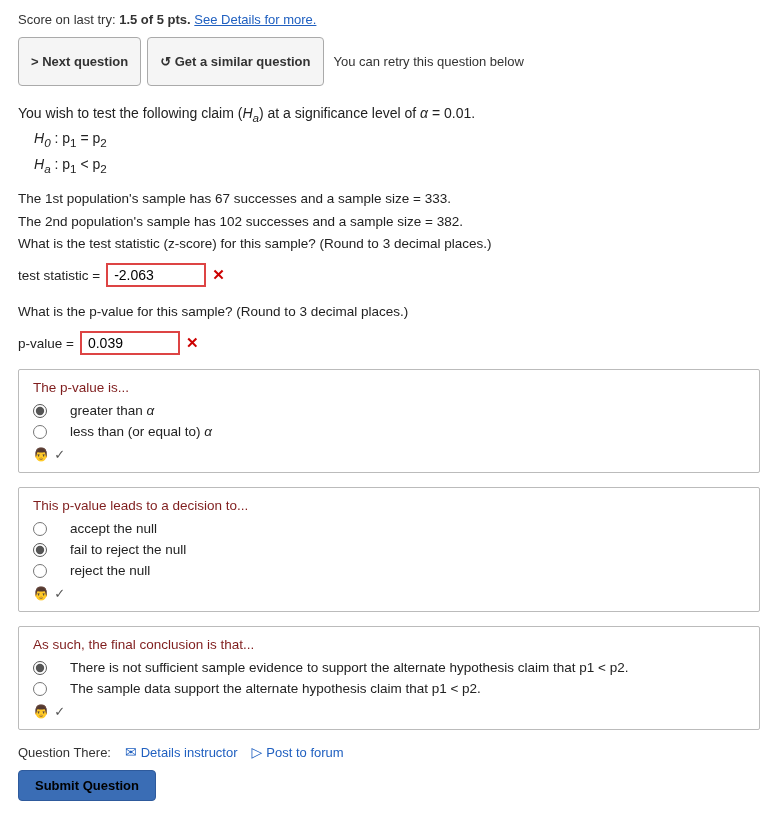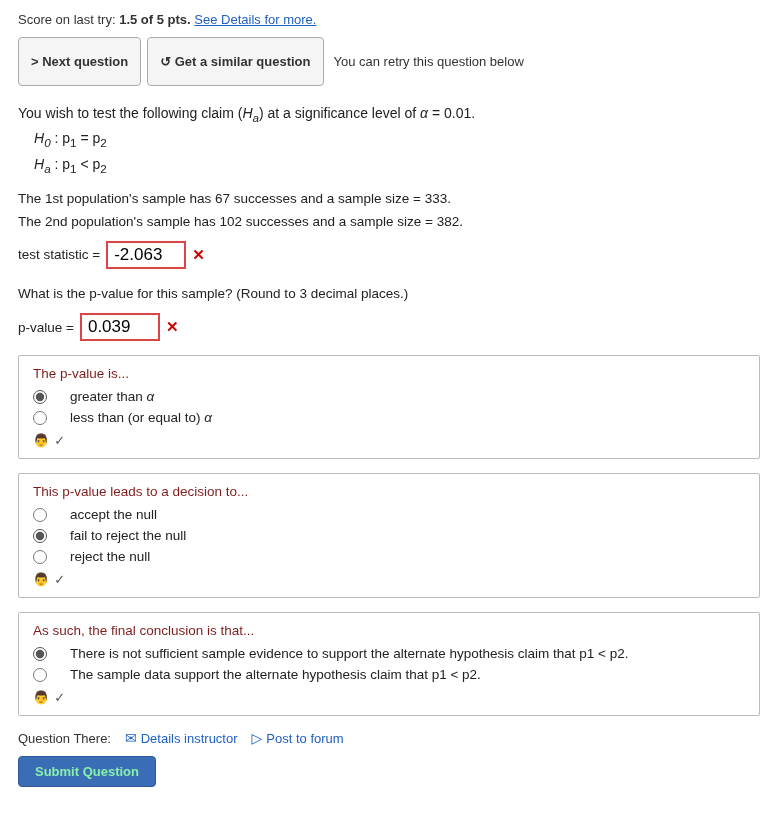--- a/index.html
+++ b/index.html
@@ -32,21 +32,21 @@
       border: 1px solid #aaa;
       border-radius: 4px;
       background: #f5f5f5;
       cursor: pointer;
       font-size: 13px;
       font-weight: bold;
       color: #333;
     }
     .btn-primary {
       background: #3a6db5;
-      color: #86efac;
+      color: #000000;
       border: 1px solid #2e5a9c;
       border-radius: 4px;
       padding: 7px 16px;
       font-size: 13px;
       font-weight: bold;
       cursor: pointer;
     }
     .retry-text {
       font-size: 13px;
       color: #333;
@@ -73,22 +73,22 @@
       align-items: center;
       gap: 6px;
       margin-bottom: 14px;
     }
     .input-label {
       font-size: 13.5px;
     }
     .answer-input {
       border: 2px solid #d44;
       padding: 2px 6px;
-      font-size: 17px;
-      width: 80px;
+      font-size: 14px;
+      width: 100px;
       text-align: left;
     }
     .x-mark {
       color: #c00;
       font-weight: bold;
       font-size: 15px;
       cursor: pointer;
     }
     .bordered-section {
       border: 1px solid #bbb;
@@ -172,20 +172,21 @@
     <div class="h-line">
       <span class="math">H<sub>0</sub></span> : p<sub>1</sub> = p<sub>2</sub>
     </div>
     <div class="h-line">
       <span class="math">H<sub>a</sub></span> : p<sub>1</sub> &lt; p<sub>2</sub>
     </div>
   </div>
   <div class="info-text">
     <div>The 1st population's sample has 67 successes and a sample size = 333.</div>
     <div>The 2nd population's sample has 102 successes and a sample size = 382.</div>
+    <div>What is the test statistic (z-score) for this sample? (Round to 3 decimal places.)</div>
   </div>
 
   <div class="input-row">
     <span class="input-label">test statistic =</span>
     <input class="answer-input" type="text" value="-2.063" style="">
     <span class="x-mark">✕</span>
   </div>
 
   <div class="info-text">What is the p-value for this sample? (Round to 3 decimal places.)</div>
   <div class="input-row">

